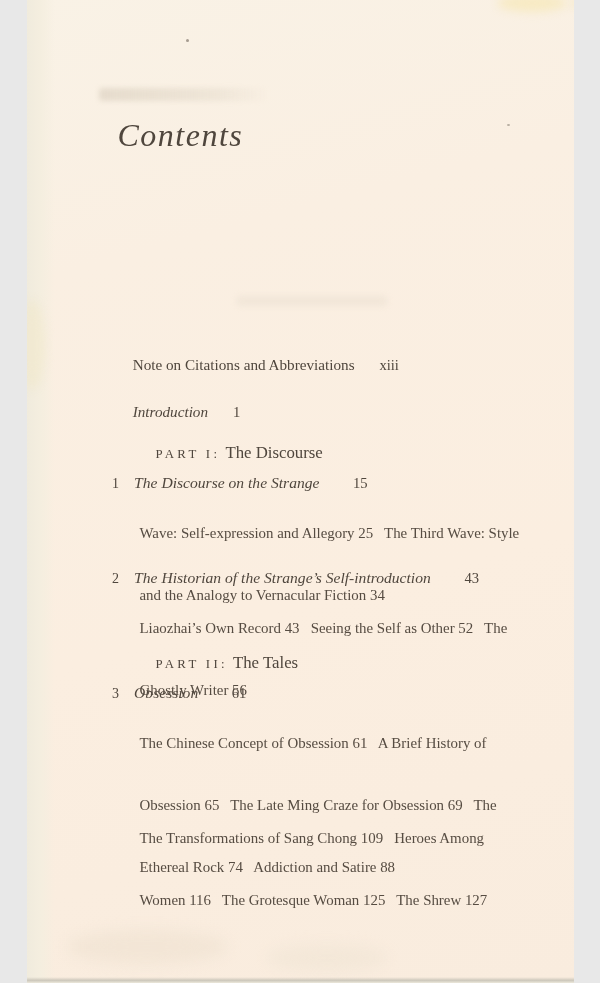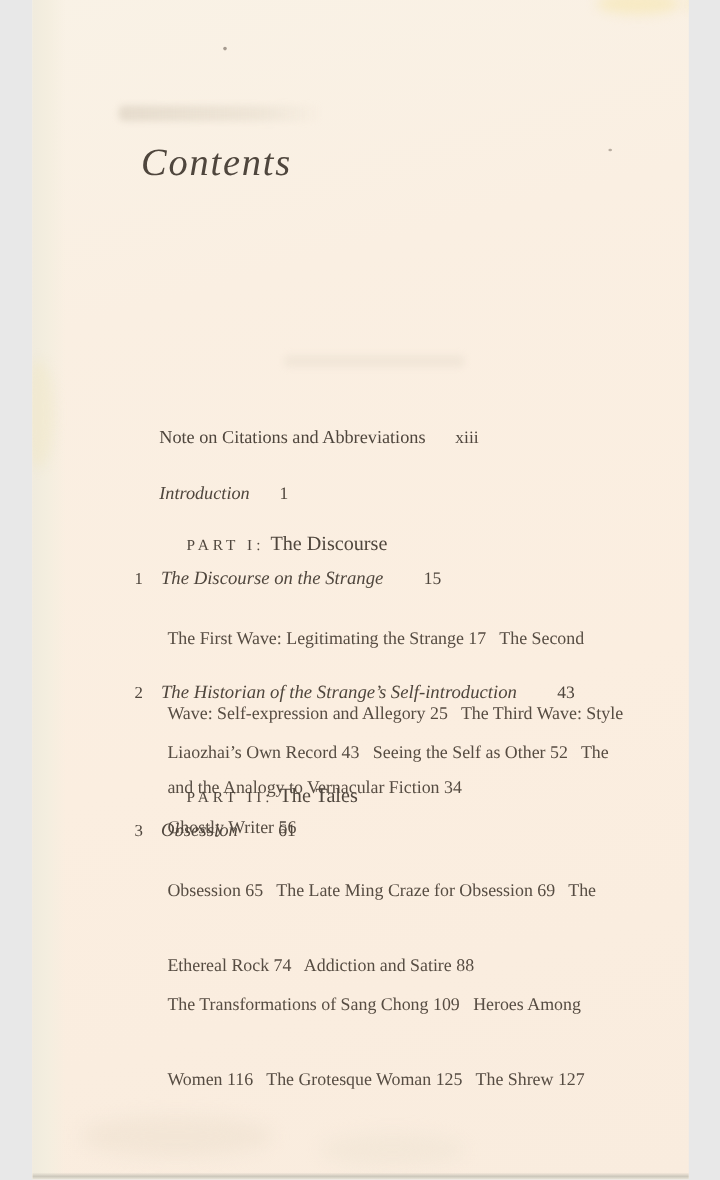--- a/index.html
+++ b/index.html
@@ -94,41 +94,41 @@
   </div>
 
   <div class="part-heading" style="top:425px;">
     <span class="part-prefix">PART I:</span><span class="part-title">The Discourse</span>
   </div>
 
   <div class="chapter-row" style="top:456px;">
     <span class="ch-num">1</span><span class="ch-title">The Discourse on the Strange</span><span class="ch-page">15</span>
   </div>
   <div class="sub-block" style="top:481px;">
-    <div>The First Wave: Legitimating the Strange 17   The Second</div>
     <div>Wave: Self-expression and Allegory 25   The Third Wave: Style</div>
     <div>and the Analogy to Vernacular Fiction 34</div>
   </div>
 
   <div class="chapter-row" style="top:551px;">
     <span class="ch-num">2</span><span class="ch-title">The Historian of the Strange’s Self-introduction</span><span class="ch-page">43</span>
   </div>
   <div class="sub-block" style="top:576px;">
     <div>Liaozhai’s Own Record 43   Seeing the Self as Other 52   The</div>
     <div>Ghostly Writer 56</div>
   </div>
 
   <div class="part-heading" style="top:635px;">
     <span class="part-prefix">PART II:</span><span class="part-title">The Tales</span>
   </div>
 
   <div class="chapter-row" style="top:666px;">
     <span class="ch-num">3</span><span class="ch-title">Obsession</span><span class="ch-page">61</span>
   </div>
   <div class="sub-block" style="top:691px;">
+    <div>The Chinese Concept of Obsession 61   A Brief History of</div>
     <div>Obsession 65   The Late Ming Craze for Obsession 69   The</div>
     <div>Ethereal Rock 74   Addiction and Satire 88</div>
   </div>
 
   <div class="sub-block" style="top:786px;">
     <div>The Transformations of Sang Chong 109   Heroes Among</div>
     <div>Women 116   The Grotesque Woman 125   The Shrew 127</div>
   </div>
 
   <div class="watermark">知乎 @文献传递小能手</div>

